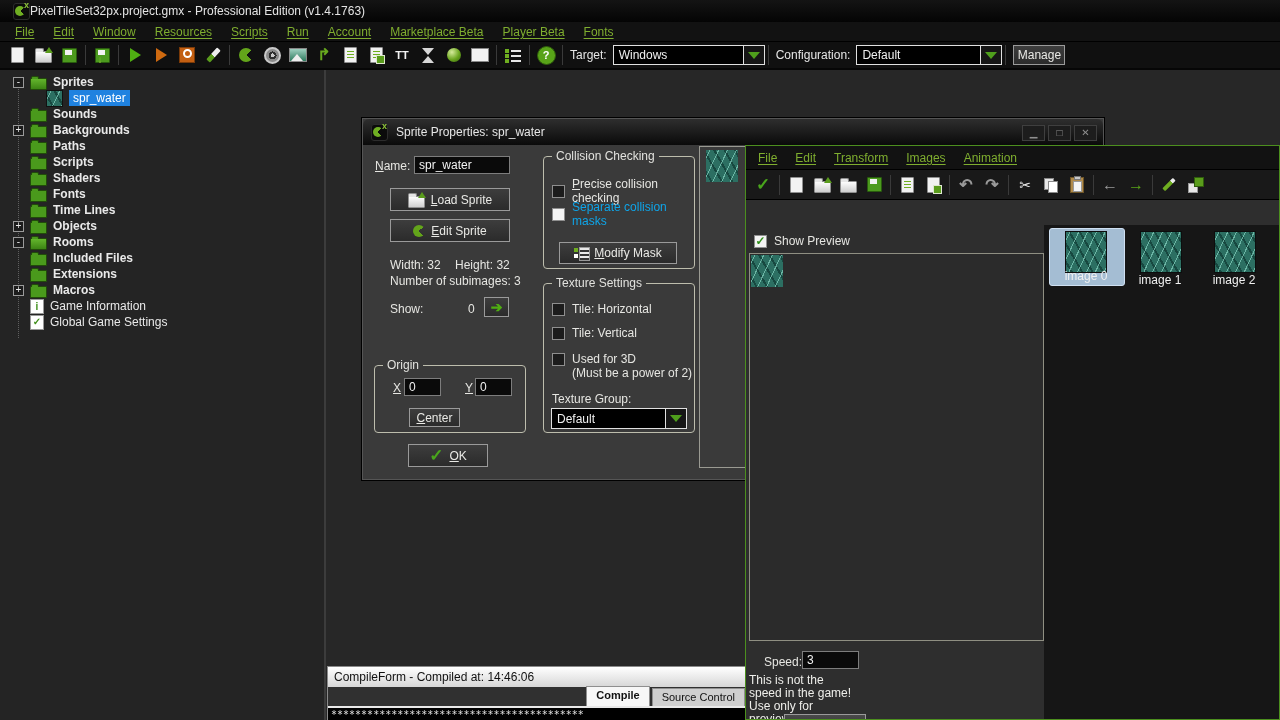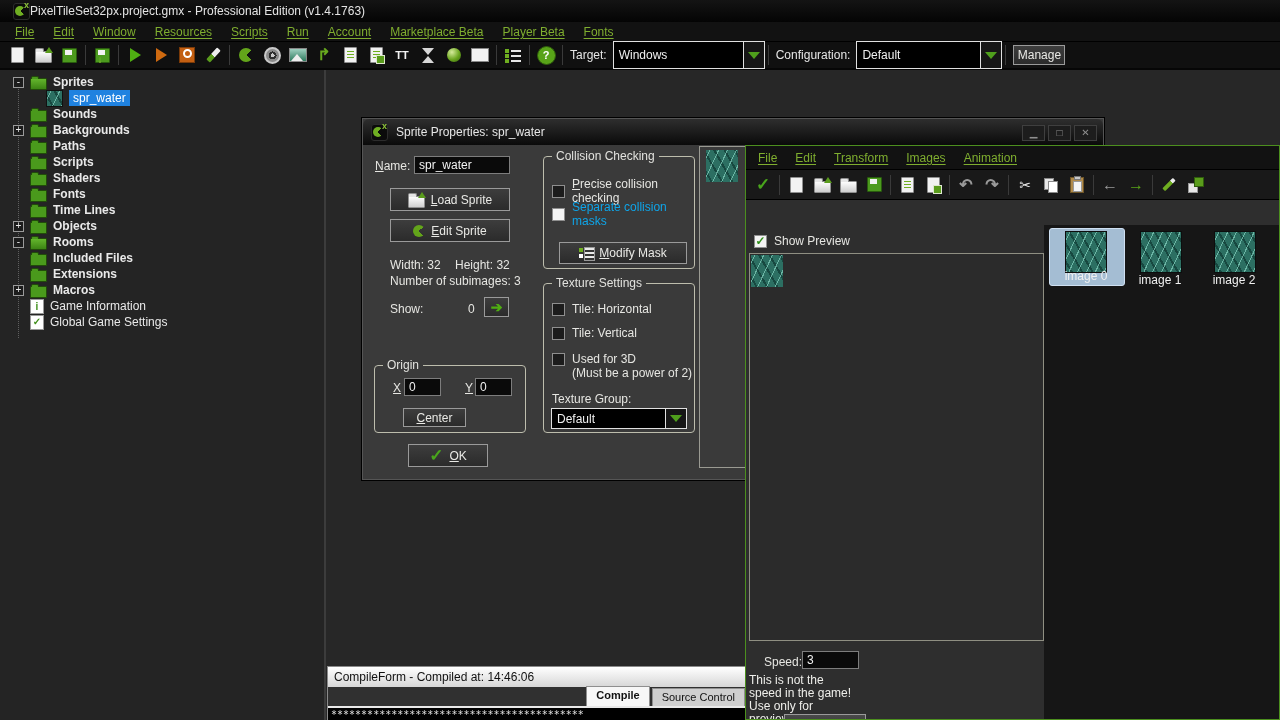--- a/index.html
+++ b/index.html
@@ -18,21 +18,21 @@
   #menubar{position:absolute;left:0;top:22px;width:1280px;height:20px;background:#121212;
     display:flex;align-items:center;gap:19px;padding-left:15px;box-sizing:border-box;border-bottom:1px solid #000;}
   .menu-item{color:#7fae2f;font-size:12px;cursor:default;text-decoration:underline;text-decoration-thickness:1px;text-underline-offset:2px;}
 
   #toolbar{position:absolute;left:0;top:42px;width:1280px;height:28px;background:#101010;
     display:flex;align-items:center;padding-left:4px;box-sizing:border-box;border-bottom:2px solid #060606;}
   .tbtn{width:26px;height:24px;display:flex;align-items:center;justify-content:center;flex:0 0 auto;}
   .tsep{width:1px;height:20px;background:#3a3a3a;margin:0 3px;flex:0 0 auto;}
   .tlabel{color:#e6e6e6;font-size:12px;margin:0 6px 0 4px;}
 
-  .dd{height:28px;background:#000;border:1px solid #e0e0e0;display:flex;align-items:center;box-sizing:border-box;}
+  .dd{height:20px;background:#000;border:1px solid #e0e0e0;display:flex;align-items:center;box-sizing:border-box;}
   .dd .dd-text{flex:1;color:#f0f0f0;padding-left:5px;font-size:12px;}
   .dd .dd-btn{width:20px;height:100%;background:#161616;border-left:1px solid #e0e0e0;display:flex;align-items:center;justify-content:center;}
   .dd-arrow{width:0;height:0;border-left:6px solid transparent;border-right:6px solid transparent;border-top:7px solid #4f9f1c;}
 
   .btn{background:linear-gradient(#3d3d3d,#2b2b2b);border:1px solid #9a9a9a;color:#e9e9e5;
     display:flex;align-items:center;justify-content:center;gap:6px;box-sizing:border-box;font-size:12px;}
 
   
   .ic{display:inline-flex;align-items:center;justify-content:center;position:relative;flex:0 0 auto;}
   .ic-page{width:11px;height:14px;background:#f2f2f2;border:1px solid #8f8f8f;border-radius:1px;}
@@ -389,41 +389,41 @@
     <div class="btn" style="position:absolute;left:121px;top:178px;width:25px;height:20px">
       <span class="ic ic-showarrow"></span>
     </div>
 
     <div class="gbox" style="left:11px;top:246px;width:152px;height:68px">
       <span class="gtitle">Origin</span>
       <span class="flabel u" style="left:18px;top:15px">X</span>
       <input class="tfield" style="left: 29px; top: 12px; width: 37px; height: 18px;" value="0">
       <span class="flabel u" style="left:90px;top:15px">Y</span>
       <input class="tfield" style="left: 100px; top: 12px; width: 37px; height: 18px;" value="0">
-      <div class="btn" style="position:absolute;left:28px;top:42px;width:63px;height:19px">
+      <div class="btn" style="position:absolute;left:34px;top:42px;width:51px;height:19px">
         <span class="u">Center</span>
       </div>
     </div>
 
     <div class="btn" style="position:absolute;left:45px;top:325px;width:80px;height:23px">
       <span class="ic ic-check"></span>
       <span class="u">OK</span>
     </div>
 
     <div class="gbox" style="left:180px;top:37px;width:152px;height:113px">
       <span class="gtitle">Collision Checking</span>
       <div class="cbrow" style="left:8px;top:20px">
         <span class="cb"></span>
         <span class="cbl u">Precise collision checking</span>
       </div>
       <div class="cbrow" style="left:8px;top:43px">
         <span class="cb light"></span>
         <span class="cbl dim">Separate collision masks</span>
       </div>
-      <div class="btn" style="position:absolute;left:15px;top:85px;width:128px;height:22px">
+      <div class="btn" style="position:absolute;left:15px;top:85px;width:118px;height:22px">
         <span class="ic ic-masklist"></span>
         <span class="u">Modify Mask</span>
       </div>
     </div>
 
     <div class="gbox" style="left:180px;top:164px;width:152px;height:150px">
       <span class="gtitle">Texture Settings</span>
       <div class="cbrow" style="left:8px;top:18px">
         <span class="cb"></span>
         <span class="cbl">Tile: Horizontal</span>

